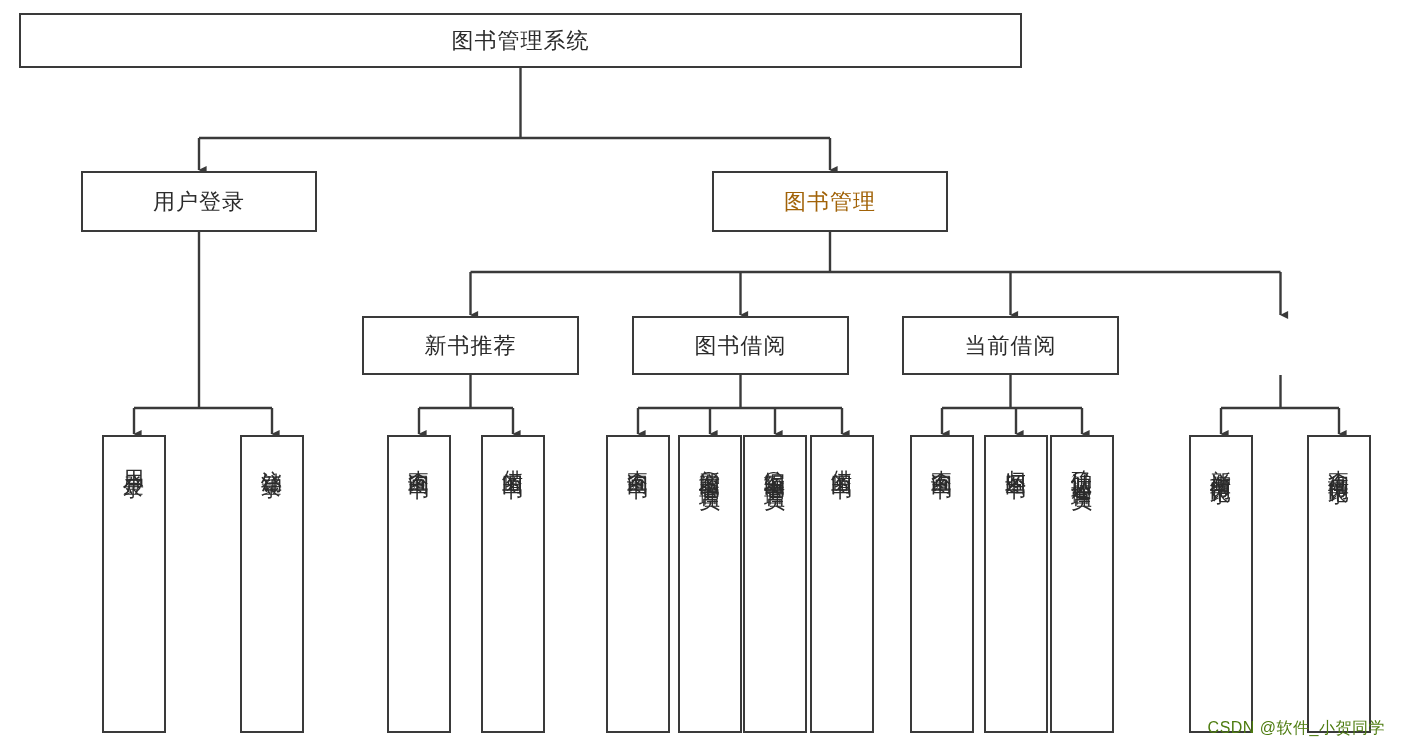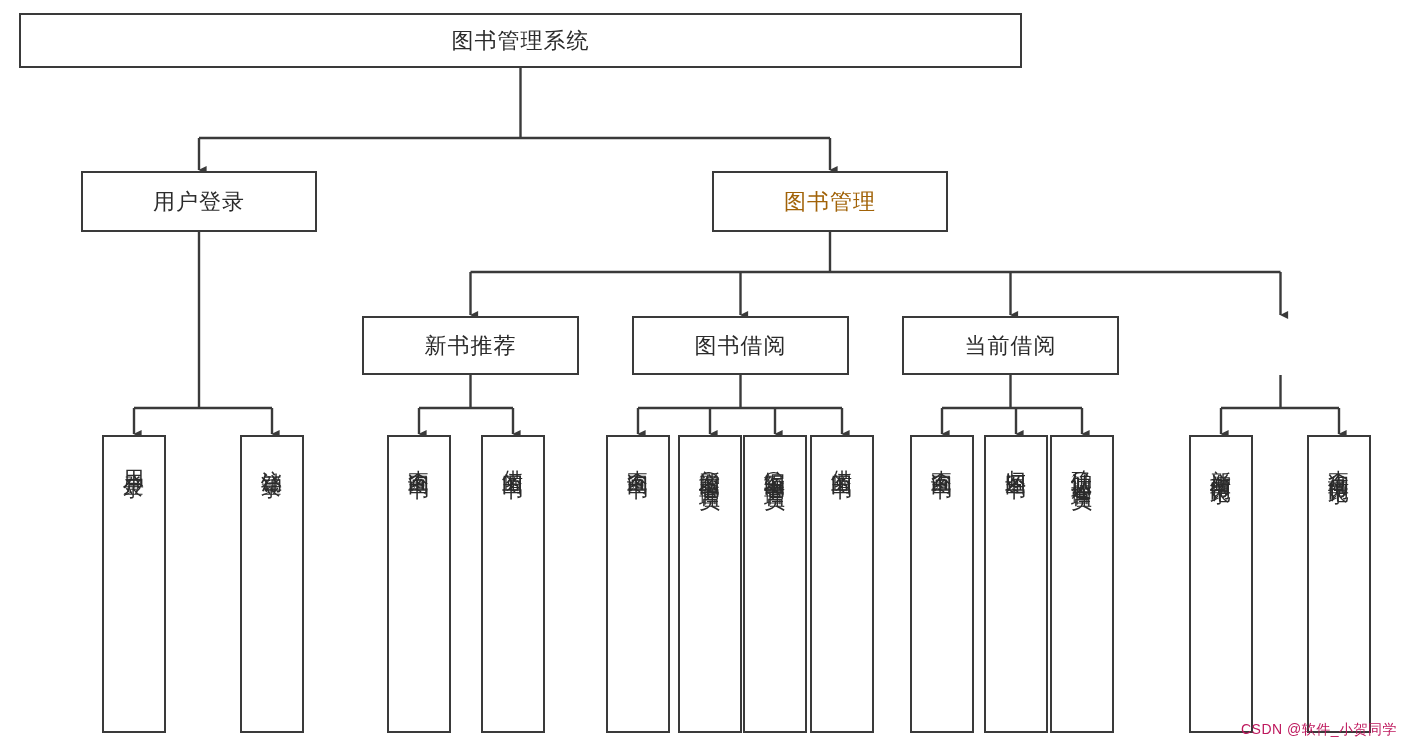--- a/index.html
+++ b/index.html
@@ -54,24 +54,24 @@
   }
   .node.v .label {
     writing-mode: vertical-rl;
     text-orientation: upright;
     font-size: 21px;
     letter-spacing: 3px;
     line-height: 1;
   }
   #watermark {
     position: absolute;
-    right: 8px;
+    right: 20px;
     bottom: 8px;
-    font-size: 14px;
-    color: #be185d;
+    font-size: 16px;
+    color: #4d7c0f;
     letter-spacing: 0.5px;
     white-space: nowrap;
     user-select: none;
   }
 </style>
 </head>
 <body>
 
 <div id="canvas">
 

